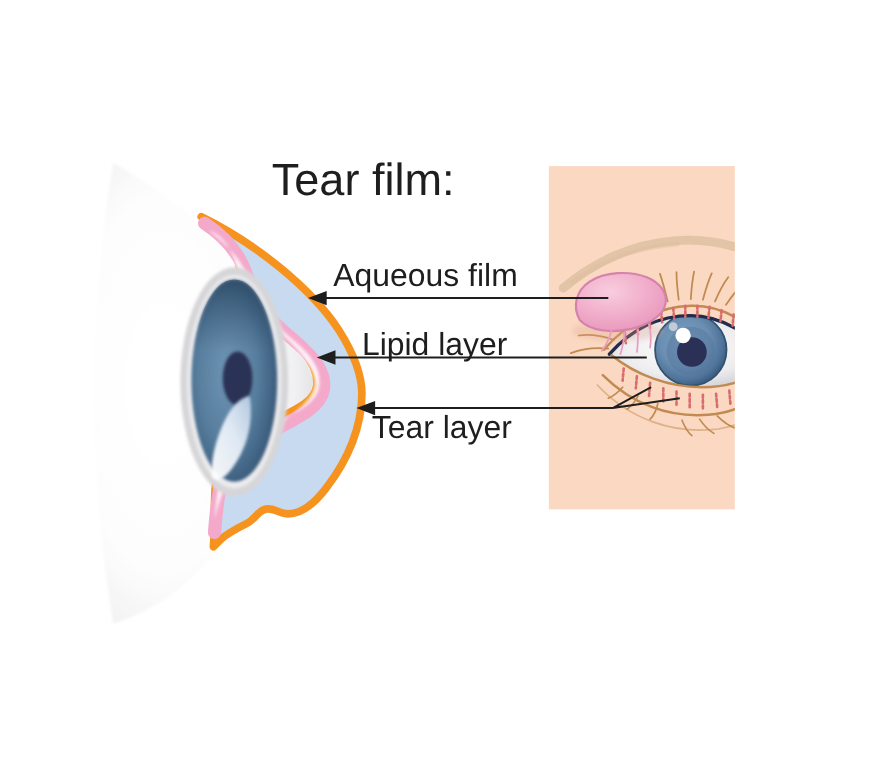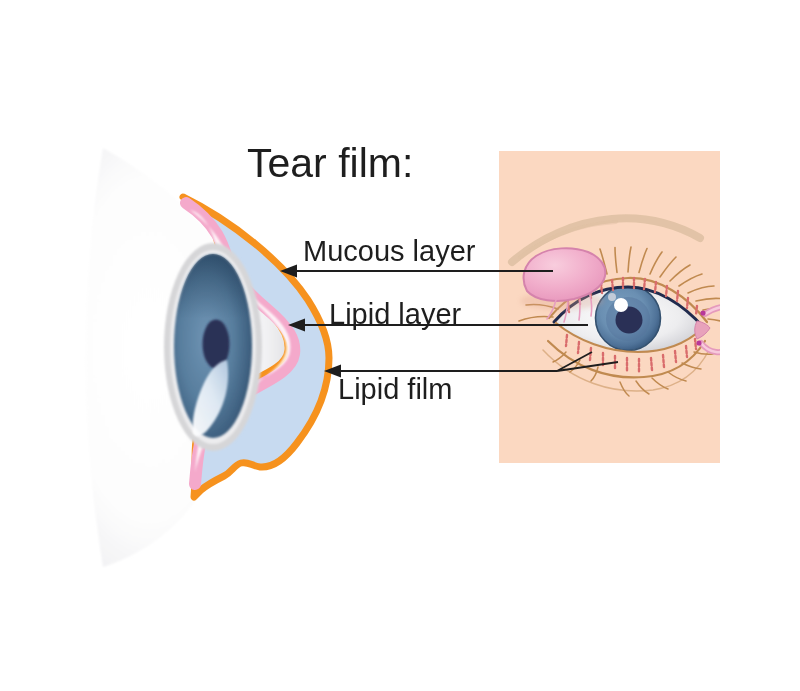--- a/index.html
+++ b/index.html
@@ -1,17 +1,17 @@
 <!DOCTYPE html>
 <html style="--ink: #1E1E1E; --lipid-orange: #F6921E; --aqueous-blue: #C7DAF0; --mucous-pink: #F4A9CB; --iris-blue: #587E9E; --pupil-navy: #2A3056; --skin-peach: #FBD8C1; --brow-tan: #DBBD9F; --lash-tan: #C08A50; --gland-pink: #F1AECB; --gland-outline: #D583AC; --meibomian-red: #D96C6C; --eyelid-navy: #202B4E; --sclera-gray: #D6D6D8;"><head>
 <meta charset="utf-8">
 <style>
   html,body{margin:0;padding:0;background:#ffffff;}
   .stage{
-    position:relative;width:720px;height:691px;background:#ffffff;overflow:hidden;
+    position:relative;width:668px;height:691px;background:#ffffff;overflow:hidden;
     font-family:"Liberation Sans","DejaVu Sans",sans-serif;
   }
   .stage svg{position:absolute;left:0;top:0;}
   .title{
     position:absolute;left:247px;top:140px;
     font-size:41px;font-weight:500;color:var(--ink,#1e1e1e);
     letter-spacing:0px;white-space:nowrap;
   }
   .layer-label{
     position:absolute;font-size:29px;font-weight:500;color:var(--ink,#1e1e1e);
@@ -213,17 +213,17 @@
       <path class="ann-head" d="M288,325 L305,318.5 L305,331.5 Z"></path>
     </g>
     <g>
       <path class="ann-line" d="M340,371 H557 M557,371 L592,352 M557,371 L618,362"></path>
       <path class="ann-head" d="M324,371 L341,364.5 L341,377.5 Z"></path>
     </g>
   </g>
 </svg>
 
 <div class="title">Tear film:</div>
-<div class="layer-label label-aqueous">Mucous layer</div>
+<div class="layer-label label-aqueous">Aqueous film</div>
 <div class="layer-label label-mucous">Lipid layer</div>
-<div class="layer-label label-lipid">Lipid film</div>
+<div class="layer-label label-lipid">Tear layer</div>
 
 </div>
 
 </body></html>

